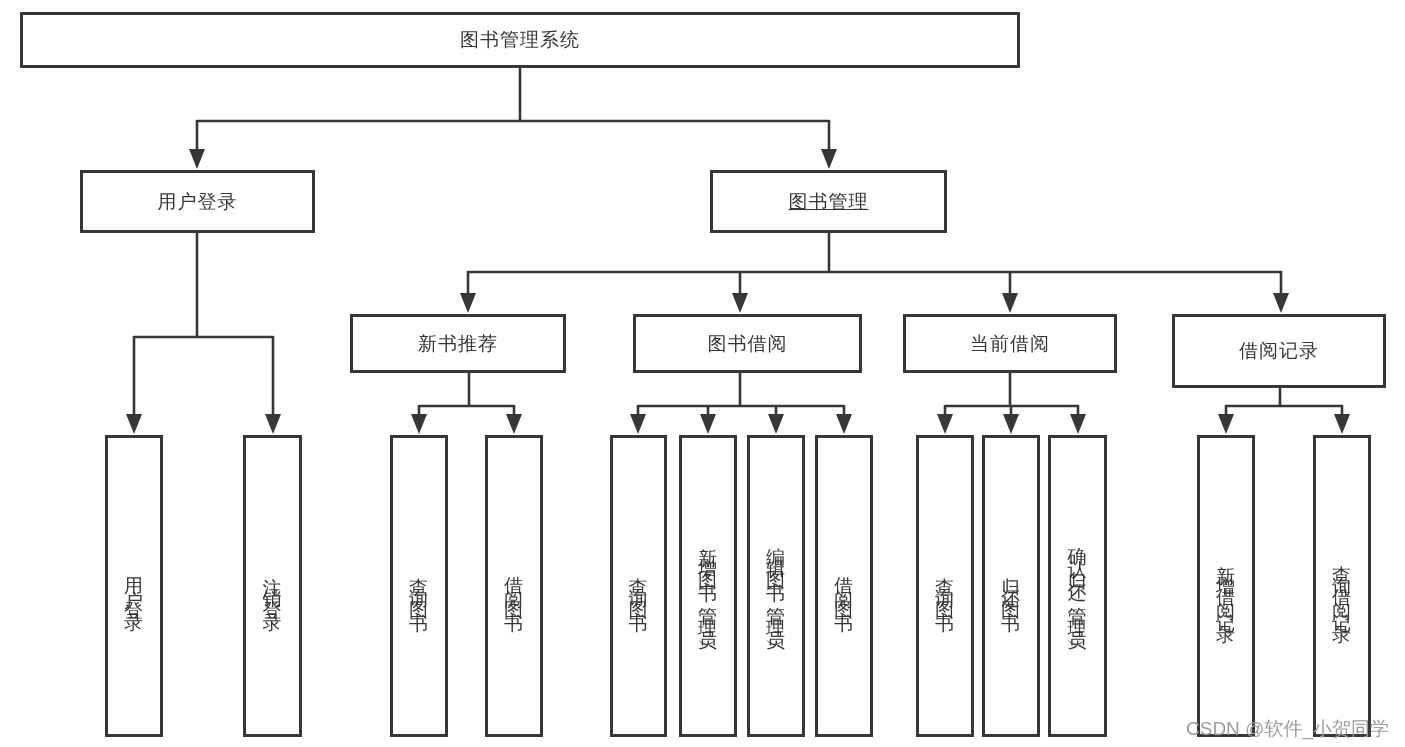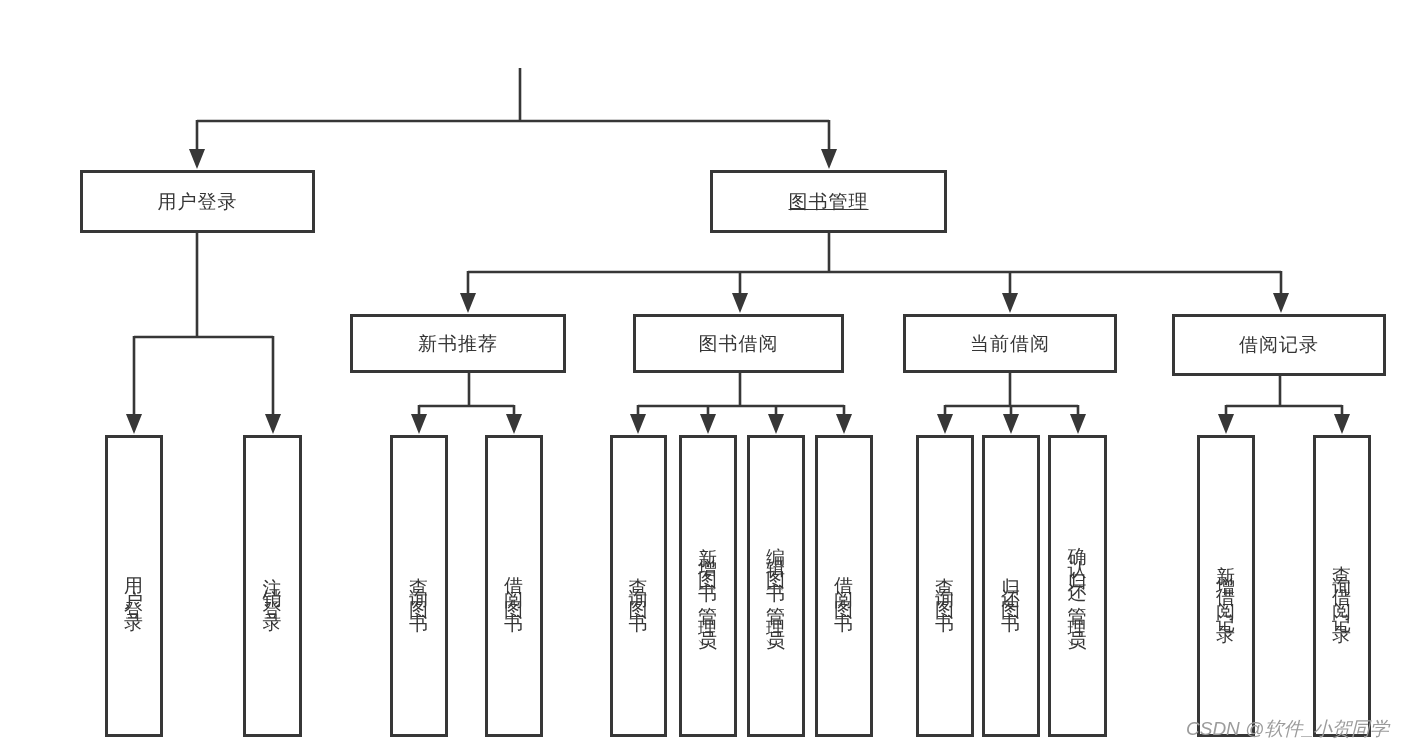--- a/index.html
+++ b/index.html
@@ -73,38 +73,41 @@
       <polygon points="768,414 784,414 776,434"></polygon>
       <polygon points="836,414 852,414 844,434"></polygon>
       <polygon points="937,414 953,414 945,434"></polygon>
       <polygon points="1003,414 1019,414 1011,434"></polygon>
       <polygon points="1070,414 1086,414 1078,434"></polygon>
       <polygon points="1218,414 1234,414 1226,434"></polygon>
       <polygon points="1334,414 1350,414 1342,434"></polygon>
     </g>
   </svg>
 
+  <div class="hbox" style="left:20px;top:12px;width:1000px;height:56px;">
+    <span>图书管理系统</span>
+  </div>
 
   <div class="hbox" style="left:80px;top:170px;width:235px;height:63px;">
     <span>用户登录</span>
   </div>
   <div class="hbox" style="left:710px;top:170px;width:237px;height:63px;text-decoration:underline;">
     <span>图书管理</span>
   </div>
 
   <div class="hbox" style="left:350px;top:314px;width:216px;height:59px;">
     <span>新书推荐</span>
   </div>
-  <div class="hbox" style="left:633px;top:314px;width:211px;height:59px;">
+  <div class="hbox" style="left:633px;top:314px;width:229px;height:59px;">
     <span>图书借阅</span>
   </div>
   <div class="hbox" style="left:903px;top:314px;width:214px;height:59px;">
     <span>当前借阅</span>
   </div>
-  <div class="hbox" style="left:1172px;top:314px;width:214px;height:62px;text-align:center;">
+  <div class="hbox" style="left:1172px;top:314px;width:214px;height:74px;text-align:center;">
     <span>借阅记录</span>
   </div>
 
   <div class="vbox" style="left:105px;top:435px;width:58px;height:302px;">
     <span>用户登录</span>
   </div>
   <div class="vbox" style="left:243px;top:435px;width:59px;height:302px;">
     <span>注销登录</span>
   </div>
 
@@ -138,15 +141,15 @@
     <span>确认归还（管理员）</span>
   </div>
 
   <div class="vbox" style="left:1197px;top:435px;width:58px;height:302px;">
     <span>新增借阅记录</span>
   </div>
   <div class="vbox" style="left:1313px;top:435px;width:58px;height:302px;">
     <span>查询借阅记录</span>
   </div>
 
-  <div class="watermark" style="left:1186px;top:716px;font-style:italic;">CSDN @软件_小贺同学</div>
+  <div class="watermark" style="left:1186px;top:716px;">CSDN @软件_小贺同学</div>
 
 </div>
 
 </body></html>

